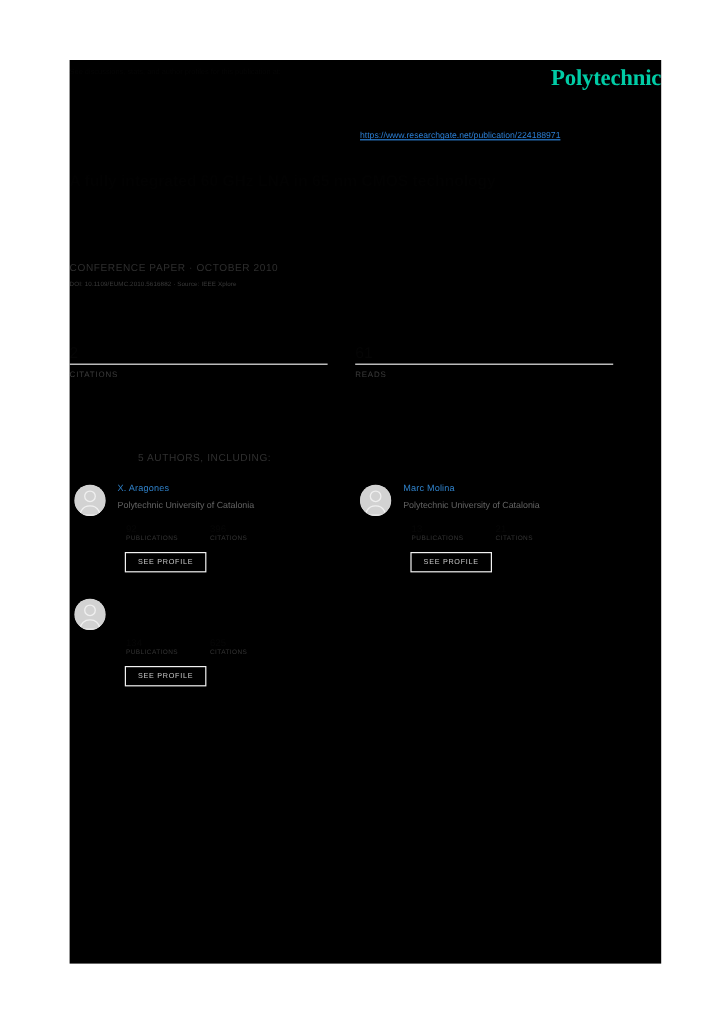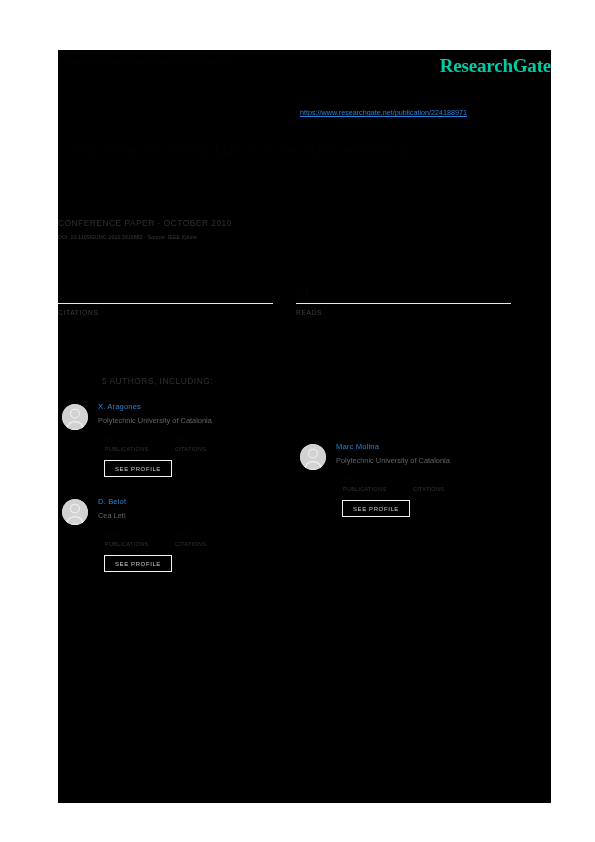--- a/index.html
+++ b/index.html
@@ -109,35 +109,35 @@
   .metric-label {
     margin-top: 5px;
     font-size: 6.6px;
     letter-spacing: 0.7px;
     color: #3d3d3d;
   }
 
   
   .authors-head {
     position: absolute;
-    left: 4px;
+    left: 17px;
     top: 326px;
     font-size: 8.4px;
     letter-spacing: 0.5px;
     color: #303030;
     white-space: nowrap;
     padding-left: 40px;
   }
   .author {
     position: absolute;
     width: 215px;
     height: 90px;
   }
   .author.a0 { left: 0px;   top: 352px; }
-  .author.a1 { left: 238px; top: 352px; margin-top: 40px; }
+  .author.a1 { left: 238px; top: 352px; }
   .author.a2 { left: 0px;   top: 447px; }
 
   .avatar {
     position: absolute;
     left: 4px;
     top: 2px;
     width: 26px;
     height: 26px;
     border-radius: 50%;
     background: #d2d2d2;
@@ -198,21 +198,21 @@
     cursor: pointer;
   }
 </style>
 </head>
 <body>
 
 <div class="page-plate">
 
   <div class="see-discussions">See discussions, stats, and author profiles for this publication at:</div>
 
-  <div class="rg-logo">ResearchGate</div>
+  <div class="rg-logo">Polytechnic</div>
 
   <a class="avail-line" href="#">https://www.researchgate.net/publication/224188971</a>
 
   <div class="doc-title">A fully integrated 60 GHz LNA in 65 nm CMOS technology</div>
 
   <div class="conf-line">CONFERENCE PAPER · OCTOBER 2010</div>
 
   <div class="doi-line">DOI: 10.1109/EUMC.2010.5616882 · Source: IEEE Xplore</div>
 
   <div class="metric citations">
@@ -280,24 +280,20 @@
   </div>
 
   <div class="author a2">
     <div class="avatar">
       <svg width="26" height="26" viewBox="0 0 26 26">
         <circle cx="13" cy="13" r="13" fill="#d2d2d2"></circle>
         <circle cx="13" cy="9.6" r="4.4" fill="none" stroke="#f0f0f0" stroke-width="1.1"></circle>
         <path d="M4.6 25.2c0.9-5 4.3-7.6 8.4-7.6s7.5 2.6 8.4 7.6z" fill="none" stroke="#f0f0f0" stroke-width="1.1"></path>
       </svg>
     </div>
-    <div class="author-body">
-      <div class="author-name">D. Belot</div>
-      <div class="author-affil">Cea Leti</div>
-    </div>
     <div class="author-stats">
       <div class="stat pubs">
         <div class="stat-value">134</div>
         <div class="stat-label">PUBLICATIONS</div>
       </div>
       <div class="stat cites">
         <div class="stat-value">625</div>
         <div class="stat-label">CITATIONS</div>
       </div>
     </div>

